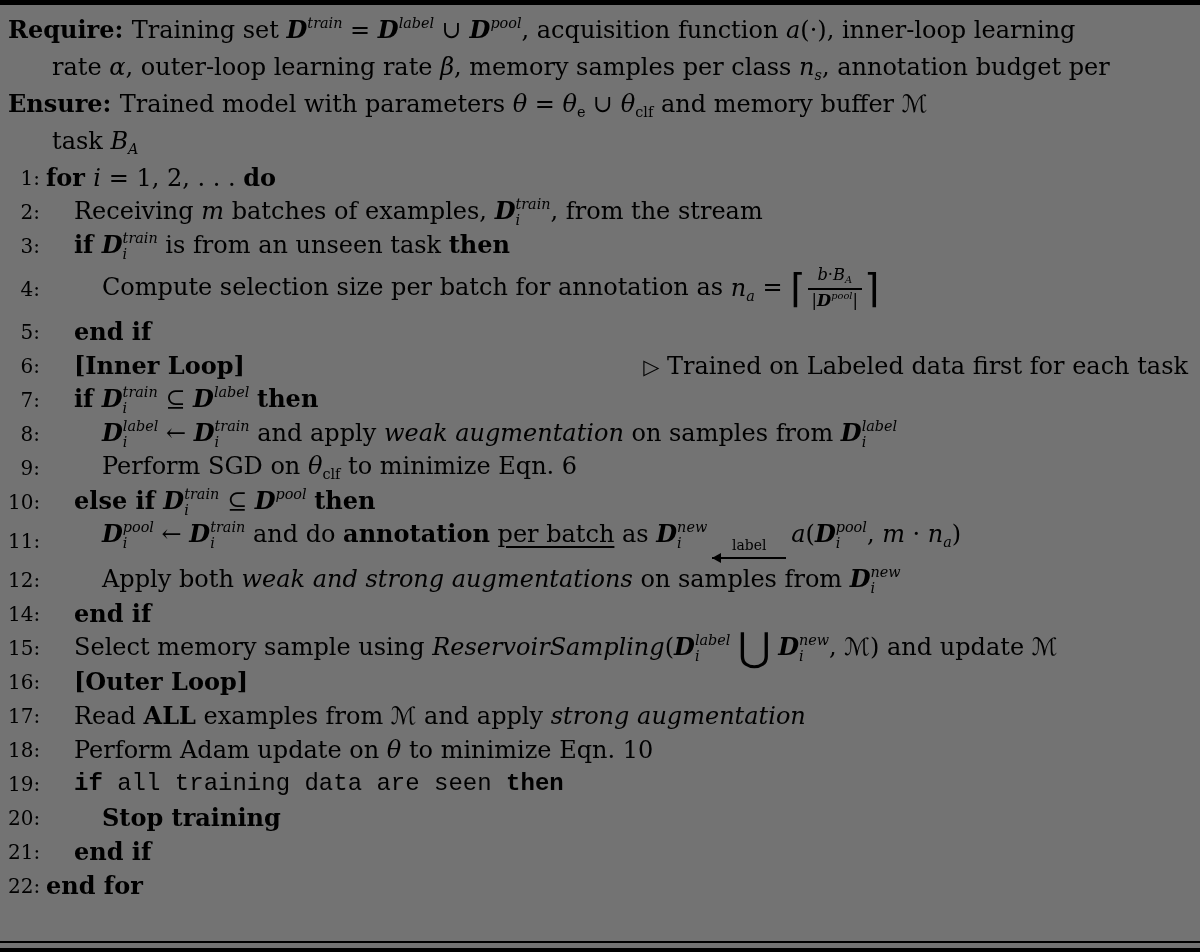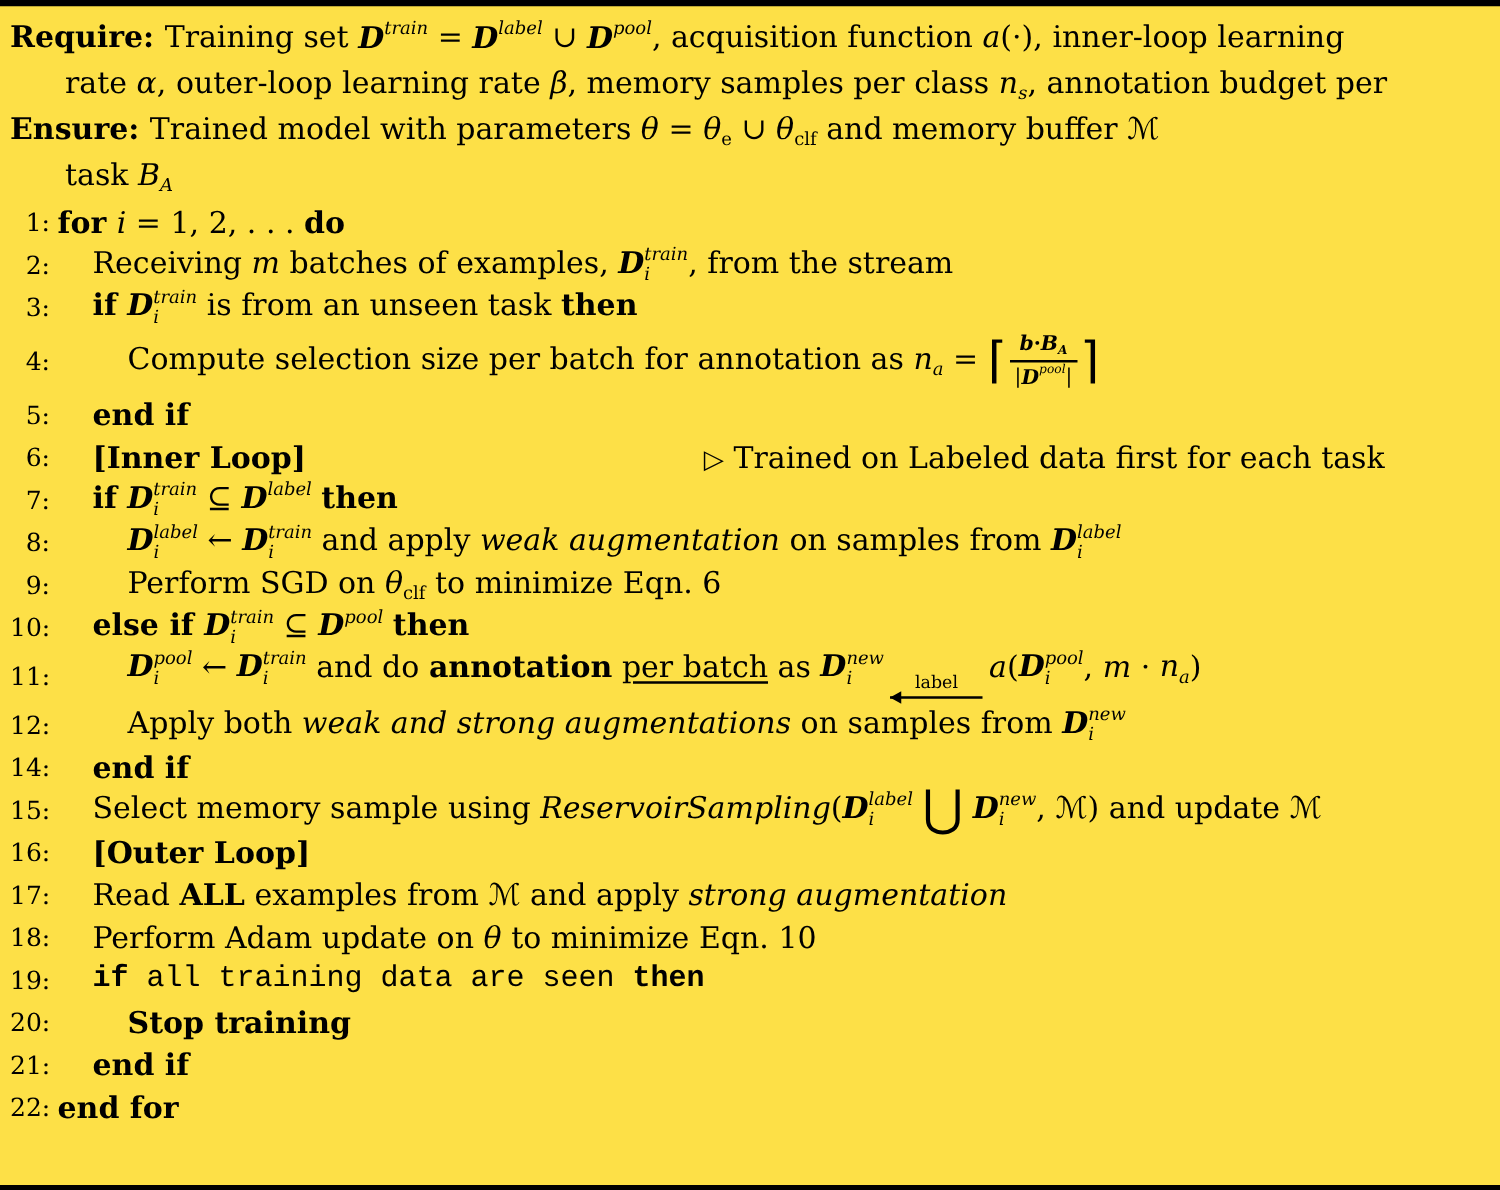--- a/index.html
+++ b/index.html
@@ -1,43 +1,43 @@
 <!DOCTYPE html>
 <html><head>
 <meta charset="utf-8">
 <style>
   html,body{margin:0;padding:0;background:#ffffff;}
   .page{
     width:1200px;height:952px;box-sizing:border-box;position:relative;
-    background:#fde047;color:#000000;
+    background:#737373;color:#000000;
     font-family:"DejaVu Serif","Liberation Serif",serif;
     font-size:24px;line-height:1;
     border-top:5px solid #000;border-bottom:4px solid #000;
     padding:8px 10px 0 8px;overflow:hidden;
-    display:flex;flex-direction:row;
+    display:flex;flex-direction:column;
   }
   .hrow{min-height:37px;display:flex;align-items:center;white-space:nowrap;}
   .row{min-height:34px;display:flex;align-items:center;white-space:nowrap;}
   .row.tall{min-height:52px;}
   .row.med{min-height:44px;}
   .lnum{flex:none;width:32px;text-align:right;font-size:20px;padding-right:0;}
   .stmt{flex:none;}
   .comment{margin-left:auto;padding-right:2px;}
   .cmark{font-family:"DejaVu Sans","Liberation Sans",sans-serif;font-size:21px;}
   .b{font-weight:bold;}
   .i{font-style:italic;}
   .m{font-style:italic;}
   .u{text-decoration:underline;text-underline-offset:4px;text-decoration-thickness:1.5px;}
   .cal{font-style:italic;font-weight:600;}
   .cal2{font-family:"DejaVu Sans","DejaVu Serif",serif;font-style:normal;}
   .scr{display:inline-block;vertical-align:middle;font-size:60%;line-height:1.12;text-align:left;}
   .scr .ssup,.scr .ssub{display:block;}
   .subsc{font-size:60%;vertical-align:-0.35em;}
   .frac{display:inline-block;vertical-align:middle;font-size:68%;text-align:center;line-height:1.25;margin:0 2px;}
-  .fnum{display:block;border-bottom:2px solid #000;padding:0 4px 1px 4px;font-weight:bold;}
+  .fnum{display:block;border-bottom:2px solid #000;padding:0 4px 1px 4px;}
   .fden{display:block;padding:1px 4px 0 4px;}
   .big{font-size:165%;vertical-align:middle;line-height:0.8;font-family:"DejaVu Sans","DejaVu Serif",sans-serif;}
   .xarr{display:inline-flex;flex-direction:column;align-items:center;vertical-align:-0.35em;margin:0 5px;}
   .xtop{font-size:58%;line-height:1.1;}
   .xline{width:74px;height:2px;background:#000;position:relative;margin:3px 0 4px 0;}
   .xline::before{content:"";position:absolute;left:0;top:-4px;width:0;height:0;
     border-top:5px solid transparent;border-bottom:5px solid transparent;border-right:9px solid #000;}
   .grow{flex:1;}
   .rule-thin{flex:none;height:2px;background:#000;margin:0 -10px 5px -8px;}
 </style>

